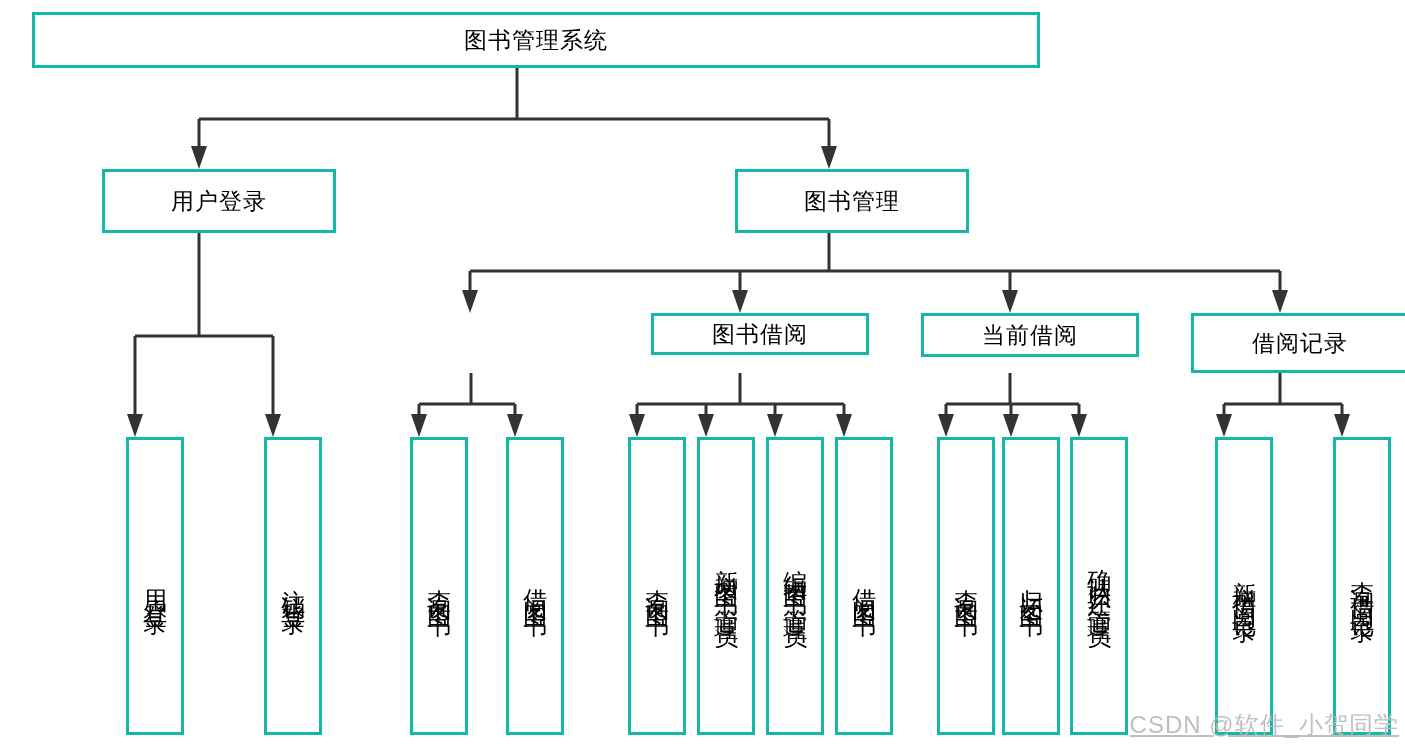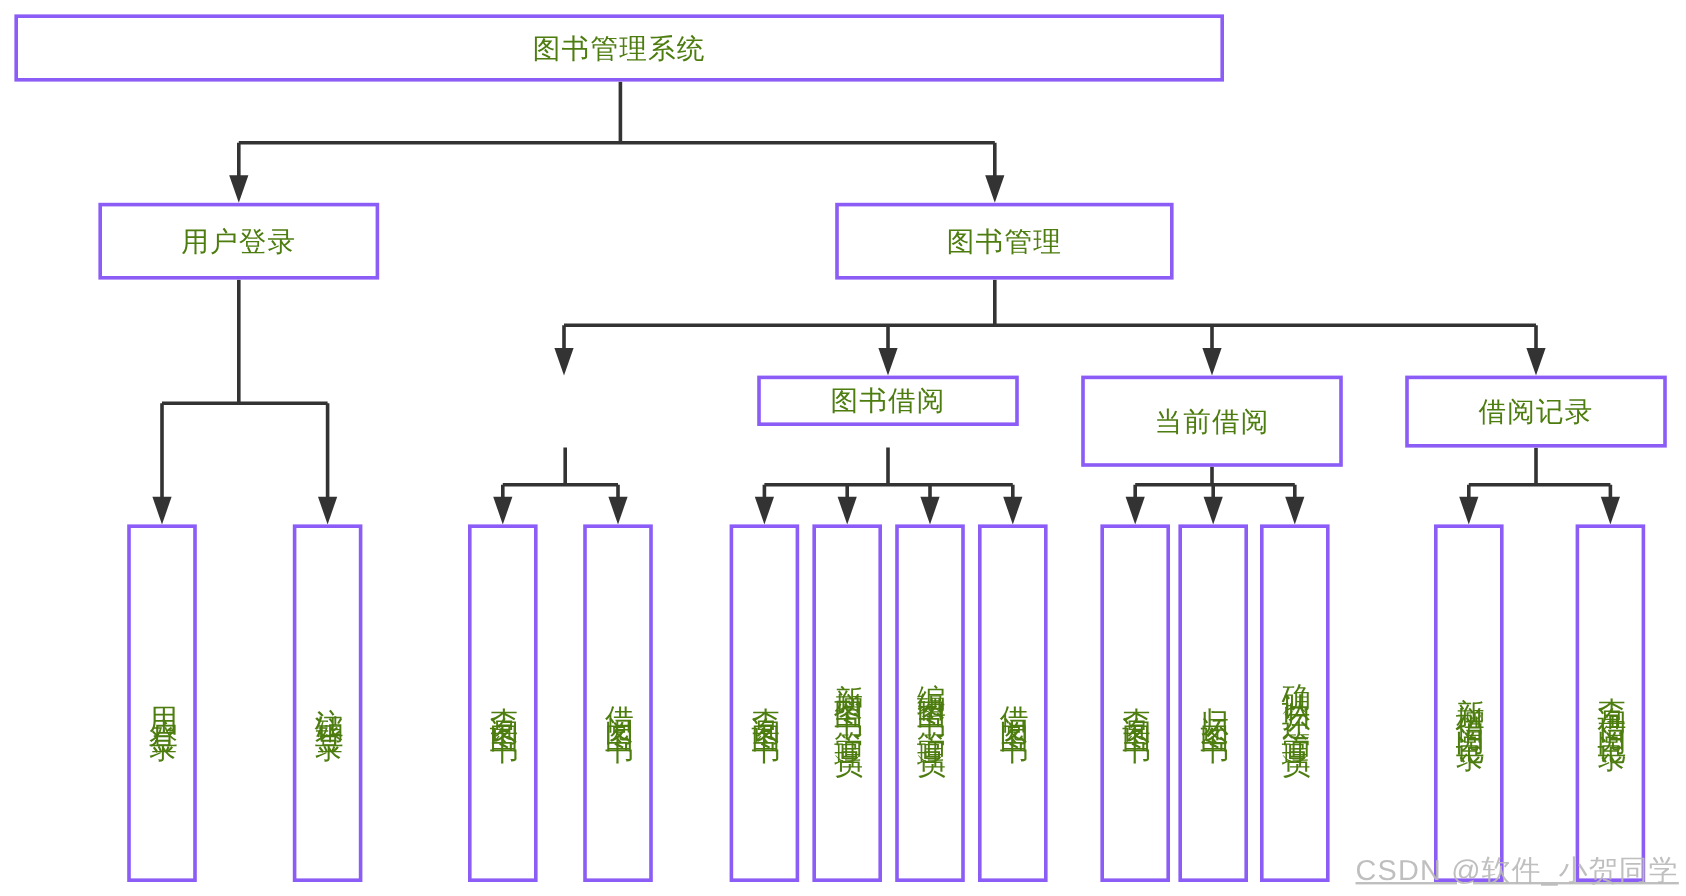--- a/index.html
+++ b/index.html
@@ -7,25 +7,26 @@
     position:relative;
     width:1405px;height:747px;
     background:#ffffff;
     font-family:"Liberation Sans","DejaVu Sans",sans-serif;
     overflow:hidden;
   }
   svg.wires{position:absolute;left:0;top:0;width:1405px;height:747px;}
   .box{
     position:absolute;
     background:#ffffff;
-    border:3px solid #8b5cf6;
+    border:3px solid #14b8a6;
     box-sizing:border-box;
     display:flex;align-items:center;justify-content:center;
-    color:#4d7c0f;
+    color:#000000;
     z-index:2;
+    margin-left:20px;
   }
   .box.h{
     font-size:23px;
     letter-spacing:1px;
     white-space:nowrap;
   }
   .box.v{
     writing-mode:vertical-rl;
     text-orientation:mixed;
     font-size:24px;
@@ -109,24 +110,24 @@
     </g>
     <g fill="#333333" stroke="none">
       <polygon points="1216,414 1232,414 1224,437"></polygon>
       <polygon points="1334,414 1350,414 1342,437"></polygon>
     </g>
   </svg>
 
   <div class="box h" style="left:12px;top:12px;width:1008px;height:56px">图书管理系统</div>
 
   <div class="box h" style="left:82px;top:169px;width:234px;height:64px">用户登录</div>
-  <div class="box h" style="left:696px;top:169px;width:282px;height:64px">图书管理</div>
+  <div class="box h" style="left:715px;top:169px;width:234px;height:64px">图书管理</div>
 
   <div class="box h" style="left:631px;top:313px;width:218px;height:42px">图书借阅</div>
-  <div class="box h" style="left:901px;top:313px;width:218px;height:76px">当前借阅</div>
+  <div class="box h" style="left:901px;top:313px;width:218px;height:44px">当前借阅</div>
   <div class="box h" style="left:1171px;top:313px;width:218px;height:60px">借阅记录</div>
 
   <div class="box v" style="left:106px;top:437px;width:58px;height:298px">用户登录</div>
   <div class="box v" style="left:244px;top:437px;width:58px;height:298px">注销登录</div>
 
   <div class="box v" style="left:390px;top:437px;width:58px;height:298px">查询图书</div>
   <div class="box v" style="left:486px;top:437px;width:58px;height:298px">借阅图书</div>
 
   <div class="box v" style="left:608px;top:437px;width:58px;height:298px">查询图书</div>
   <div class="box v" style="left:677px;top:437px;width:58px;height:298px">新增图书（管理员）</div>

